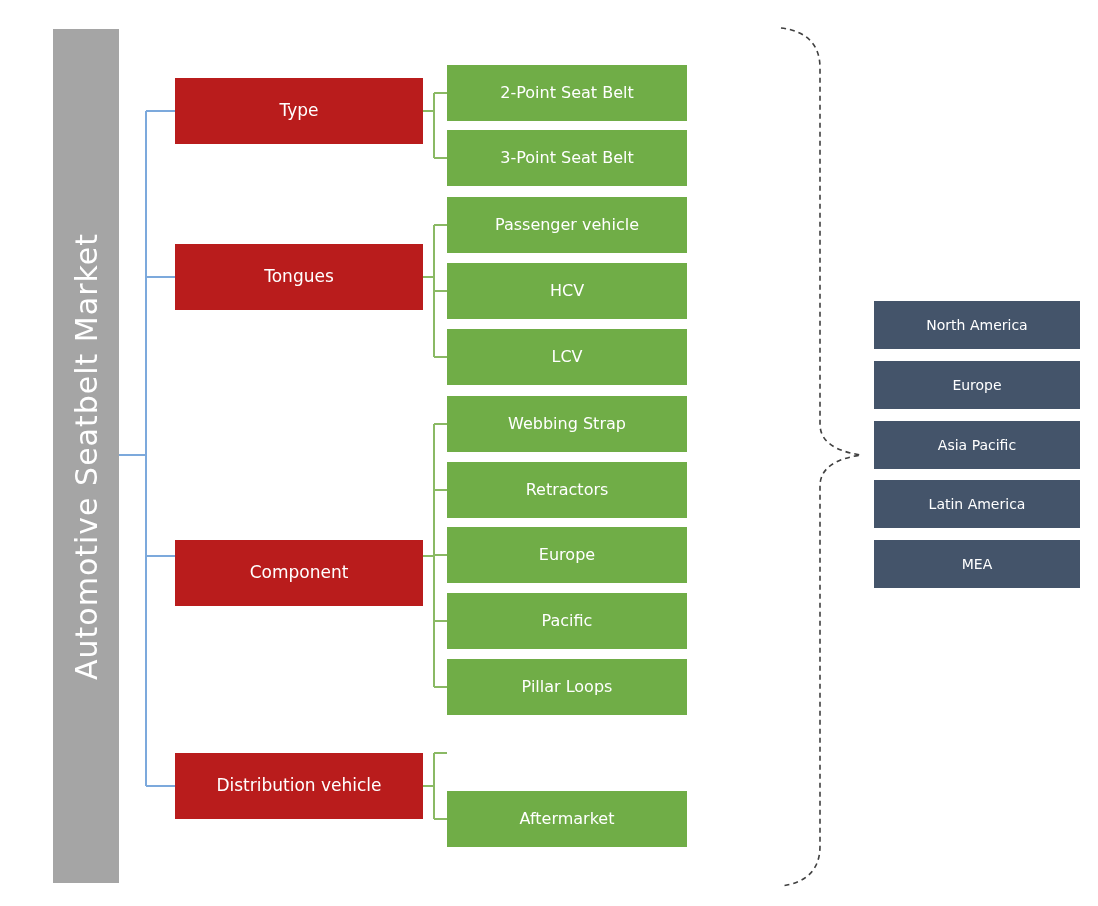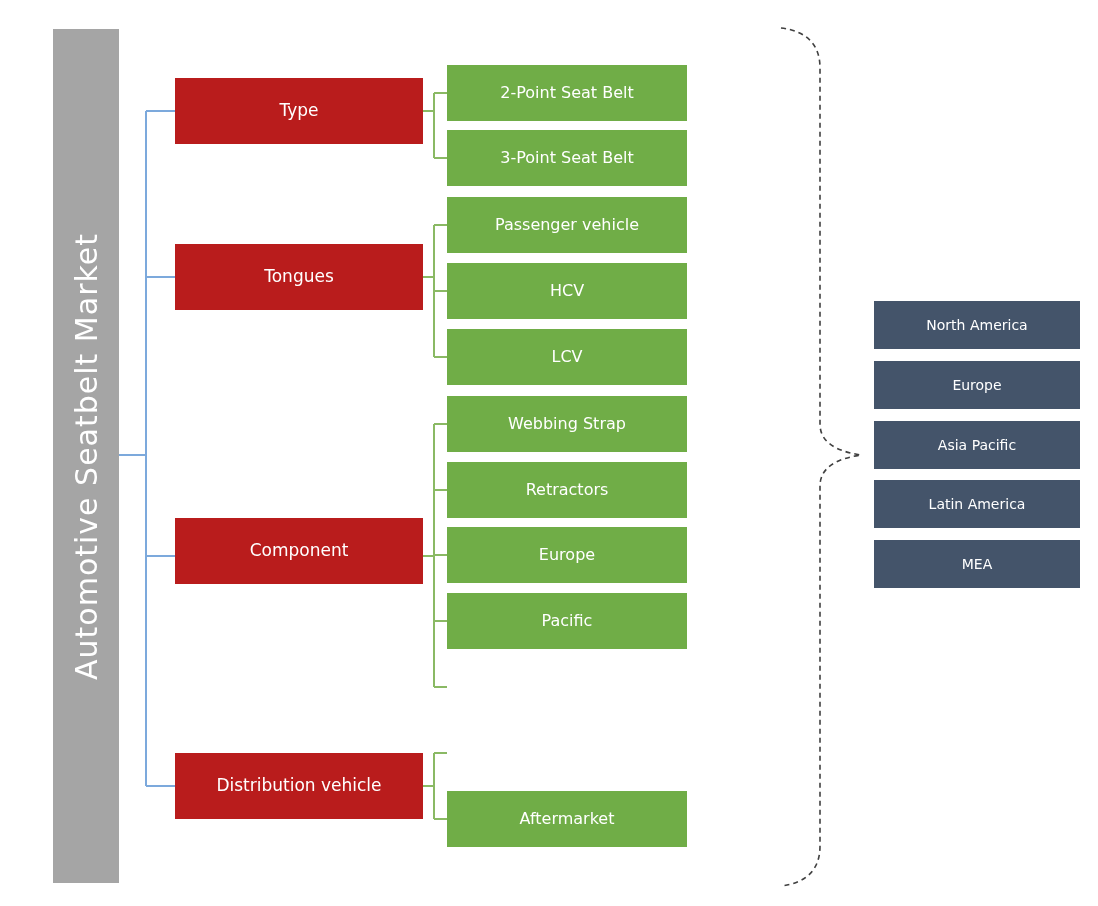--- a/index.html
+++ b/index.html
@@ -118,21 +118,21 @@
   <div class="root-bar">
     <div class="vtext">Automotive Seatbelt Market</div>
   </div>
 
   <div class="box cat-box" style="top:78px">
     <span>Type</span>
   </div>
   <div class="box cat-box" style="top:244px">
     <span>Tongues</span>
   </div>
-  <div class="box cat-box" style="top:518px">
+  <div class="box cat-box" style="top:540px">
     <span>Component</span>
   </div>
   <div class="box cat-box" style="top:753px">
     <span>Distribution vehicle</span>
   </div>
 
   <div class="box sub-box" style="top:65px">
     <span>2-Point Seat Belt</span>
   </div>
   <div class="box sub-box" style="top:130px">
@@ -152,20 +152,23 @@
   </div>
   <div class="box sub-box" style="top:462px">
     <span>Retractors</span>
   </div>
   <div class="box sub-box" style="top:527px">
     <span>Europe</span>
   </div>
   <div class="box sub-box" style="top:593px">
     <span>Pacific</span>
   </div>
+  <div class="box sub-box" style="top:659px">
+    <span>Pillar Loops</span>
+  </div>
   <div class="box sub-box" style="top:791px">
     <span>Aftermarket</span>
   </div>
 
   <div class="box region-box" style="top:301px">
     <span>North America</span>
   </div>
   <div class="box region-box" style="top:361px">
     <span>Europe</span>
   </div>

